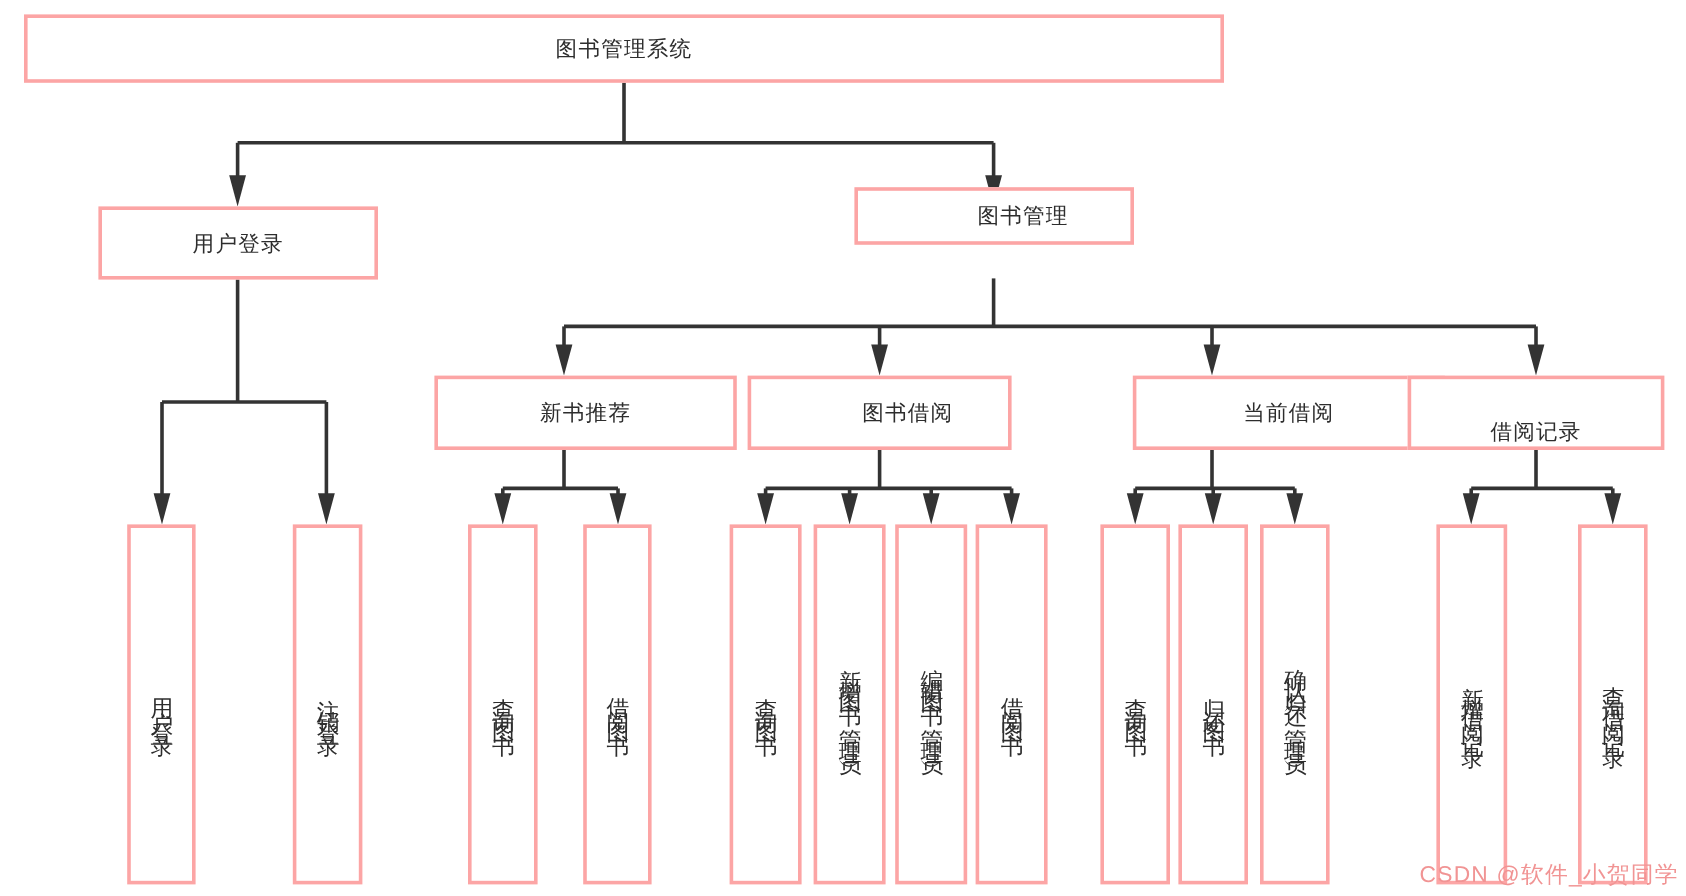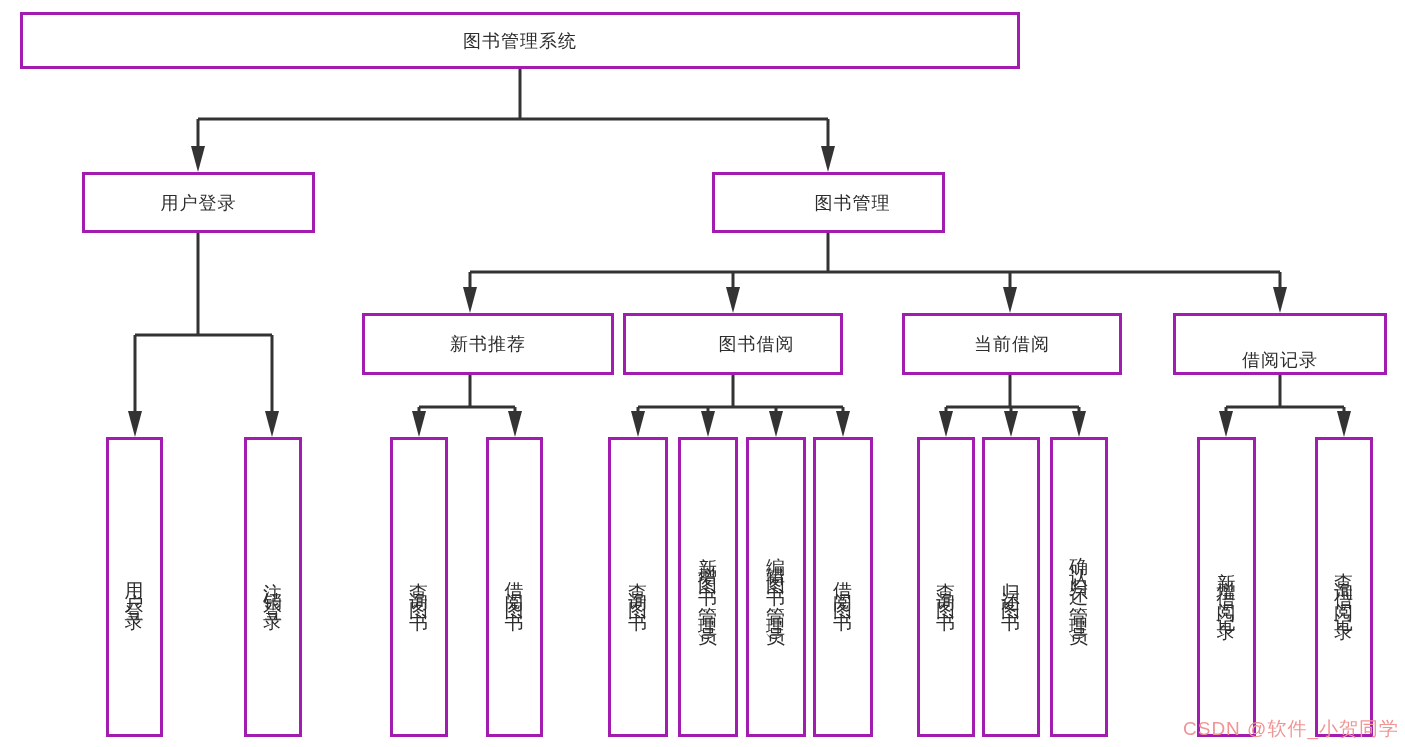--- a/index.html
+++ b/index.html
@@ -7,21 +7,21 @@
     position: relative;
     width: 1405px;
     height: 747px;
     background: #ffffff;
     font-family: "Liberation Sans", sans-serif;
     overflow: hidden;
   }
   .node {
     position: absolute;
     box-sizing: border-box;
-    border: 3px solid #a21caf;
+    border: 3px solid #fca5a5;
     background: #ffffff;
     display: flex;
     align-items: center;
     justify-content: center;
     color: #2d2d2d;
   }
   .h-label {
     font-size: 18px;
     letter-spacing: 1px;
     white-space: nowrap;
@@ -132,31 +132,31 @@
     </g>
   </svg>
 
   <div class="node" style="left:20px; top:12px; width:1000px; height:57px;">
     <span class="h-label">图书管理系统</span>
   </div>
 
   <div class="node" style="left:82px; top:172px; width:233px; height:61px;">
     <span class="h-label">用户登录</span>
   </div>
-  <div class="node" style="left:712px; top:172px; width:233px; height:61px;padding-left:48px;">
+  <div class="node" style="left:712px; top:156px; width:233px; height:48px;padding-left:48px;">
     <span class="h-label">图书管理</span>
   </div>
 
   <div class="node" style="left:362px; top:313px; width:252px; height:62px;">
     <span class="h-label">新书推荐</span>
   </div>
   <div class="node" style="left:623px; top:313px; width:220px; height:62px;padding-left:47px;">
     <span class="h-label">图书借阅</span>
   </div>
-  <div class="node" style="left:902px; top:313px; width:220px; height:62px;">
+  <div class="node" style="left:944px; top:313px; width:260px; height:62px;">
     <span class="h-label">当前借阅</span>
   </div>
   <div class="node" style="left:1173px; top:313px; width:214px; height:62px;align-items:flex-end;">
     <span class="h-label">借阅记录</span>
   </div>
 
   <div class="node leaf" style="left:106px; top:437px; width:57px; height:300px;">
     <span class="v-label">用户登录</span>
   </div>
   <div class="node leaf" style="left:244px; top:437px; width:58px; height:300px;">

